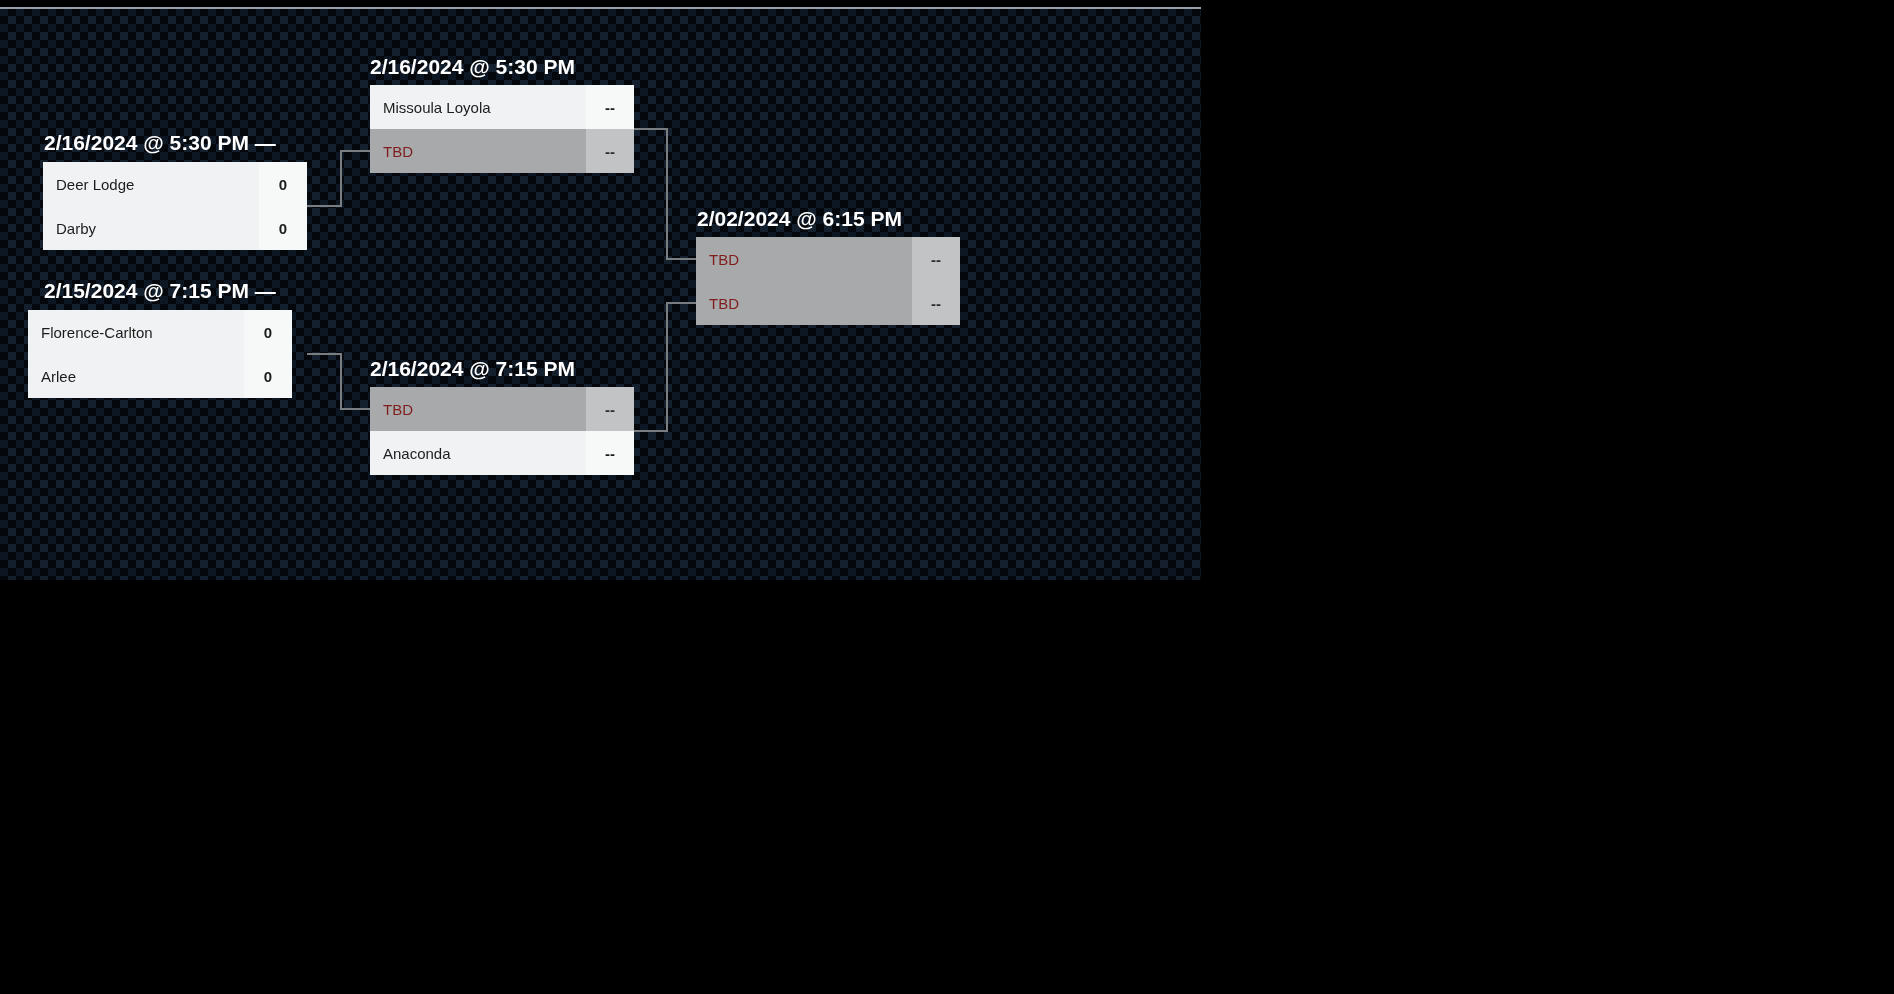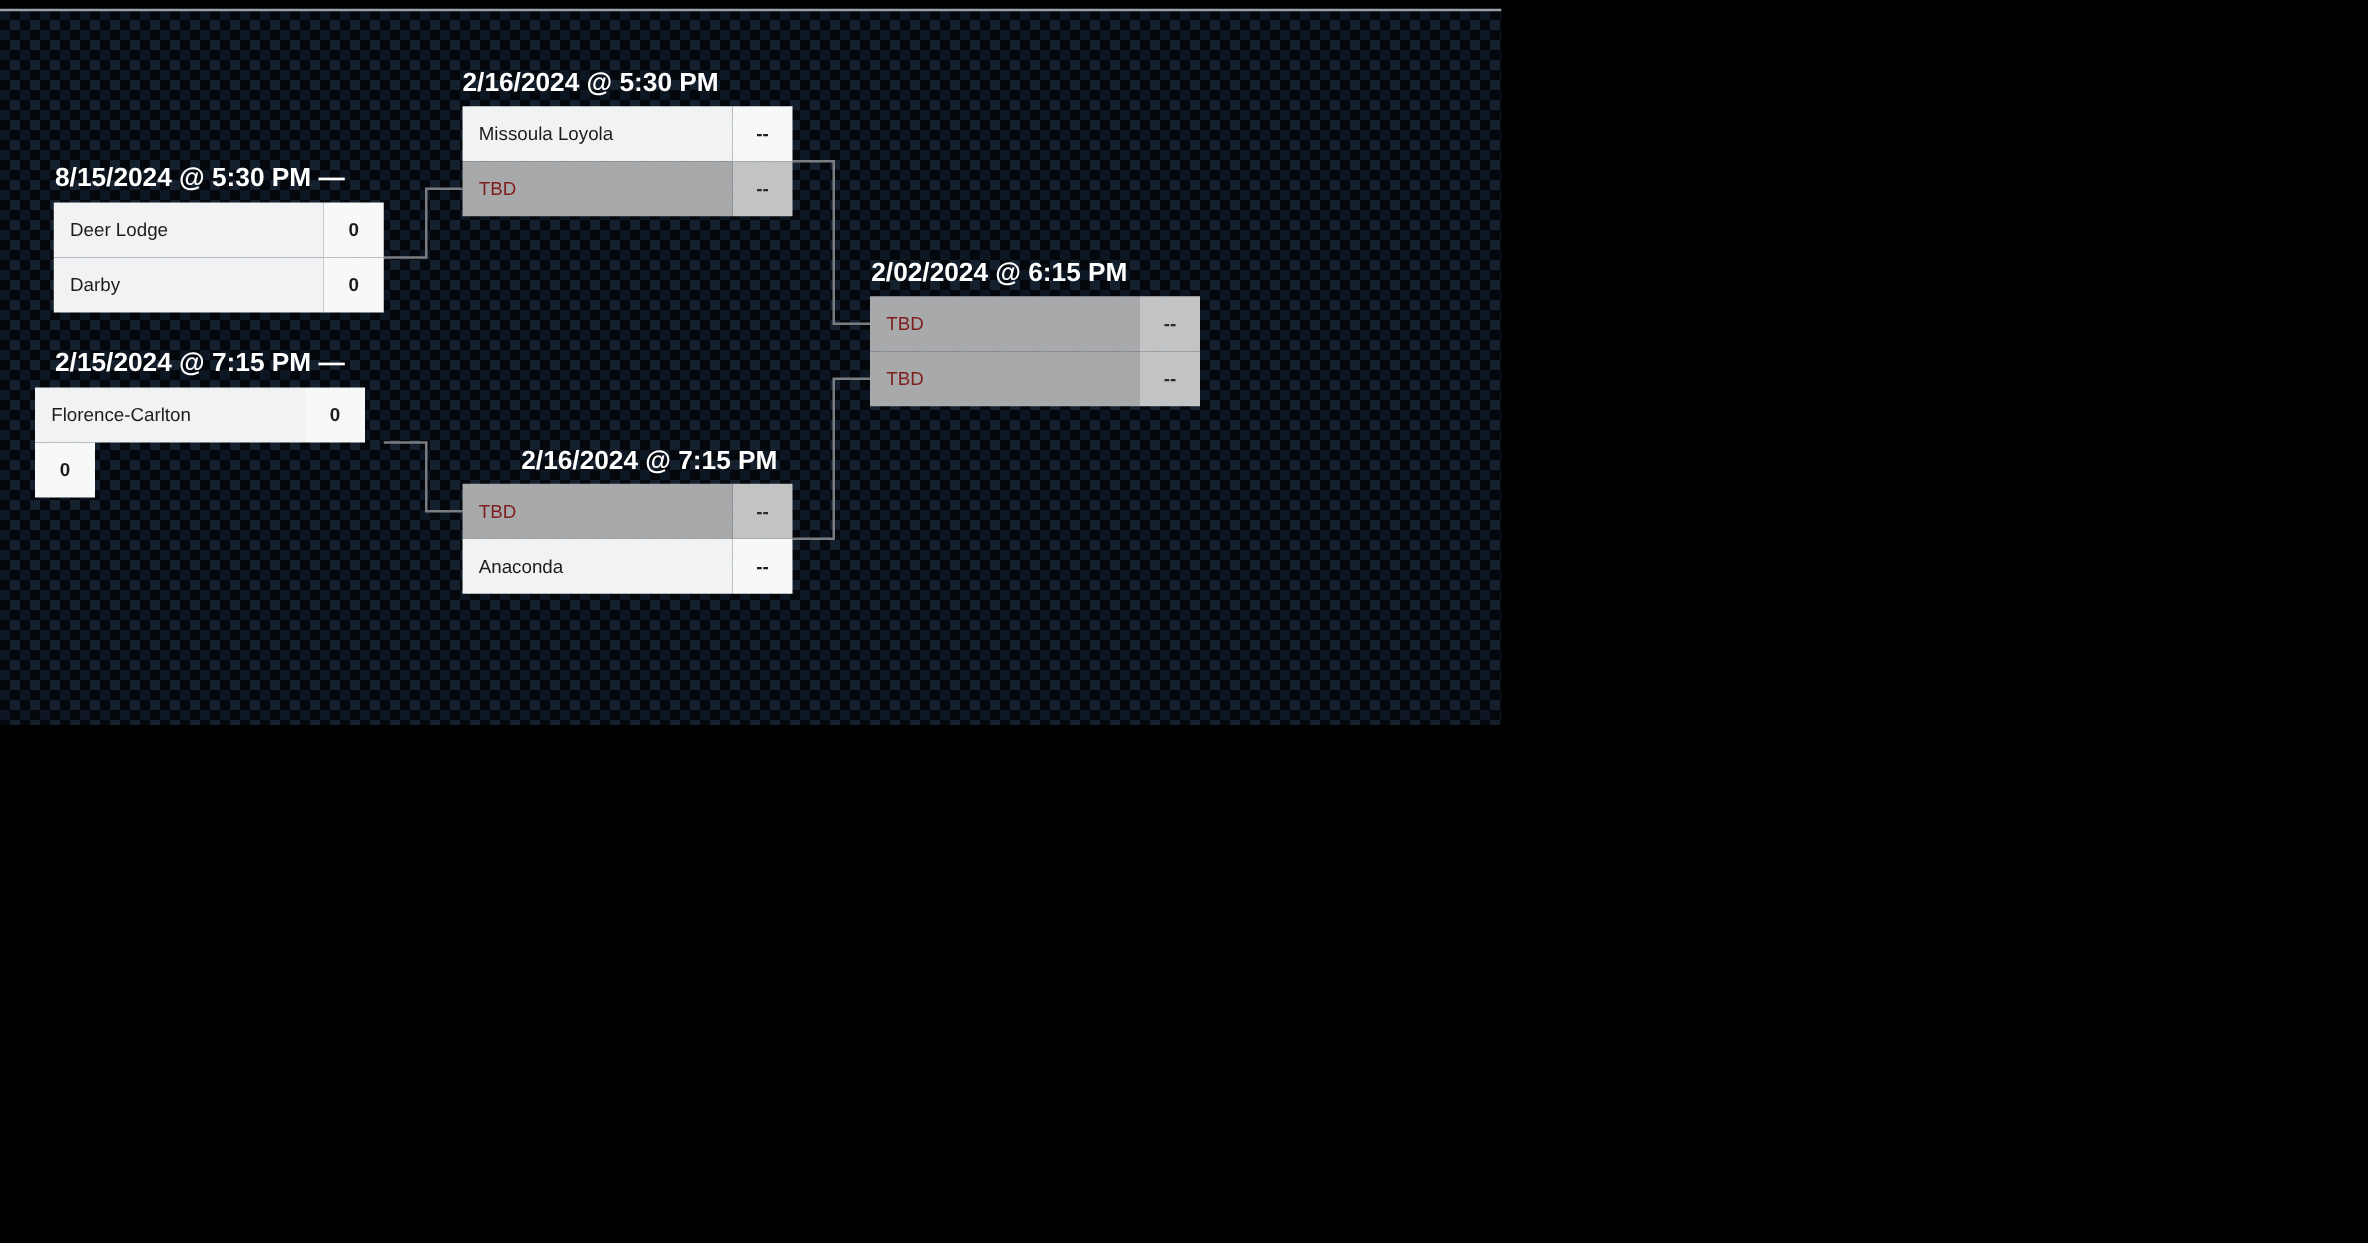--- a/index.html
+++ b/index.html
@@ -56,21 +56,21 @@
     position: absolute;
     color: #ffffff;
     font-size: 21px;
     font-weight: bold;
     line-height: 18px;
     white-space: nowrap;
   }
   .h1 { left: 44px;  top: 134px; }
   .h2 { left: 44px;  top: 282px; }
   .h3 { left: 370px; top: 58px;  }
-  .h4 { left: 370px; top: 360px; margin-left: 47px; }
+  .h4 { left: 370px; top: 360px; }
   .h5 { left: 697px; top: 210px; }
   
   .match {
     position: absolute;
     width: 264px;
     height: 88px;
     cursor: pointer;
   }
   .m1 { left: 43px;  top: 162px; }
   .m2 { left: 28px;  top: 310px; }
@@ -120,39 +120,40 @@
     <div class="top-strip"></div>
     <div class="top-line"></div>
 
     <svg class="connectors" width="1201" height="580" viewBox="0 0 1201 580">
       <polyline points="307,206 341,206 341,151 370,151"></polyline>
       <polyline points="307,354 341,354 341,409 370,409"></polyline>
       <polyline points="634,129 667,129 667,259 696,259"></polyline>
       <polyline points="634,431 667,431 667,303 696,303"></polyline>
     </svg>
 
-    <div class="heading h1">8/15/2024 @ 5:30 PM —</div>
+    <div class="heading h1">2/16/2024 @ 5:30 PM —</div>
     <div class="match m1">
       <div class="row">
         <span class="nm">Deer Lodge</span>
         <span class="sc">0</span>
       </div>
       <div class="row">
         <span class="nm">Darby</span>
         <span class="sc">0</span>
       </div>
     </div>
 
     <div class="heading h2">2/15/2024 @ 7:15 PM —</div>
     <div class="match m2">
       <div class="row">
         <span class="nm">Florence-Carlton</span>
         <span class="sc">0</span>
       </div>
       <div class="row">
+        <span class="nm">Arlee</span>
         <span class="sc">0</span>
       </div>
     </div>
 
     <div class="heading h3">2/16/2024 @ 5:30 PM</div>
     <div class="match m3">
       <div class="row">
         <span class="nm">Missoula Loyola</span>
         <span class="sc">--</span>
       </div>

